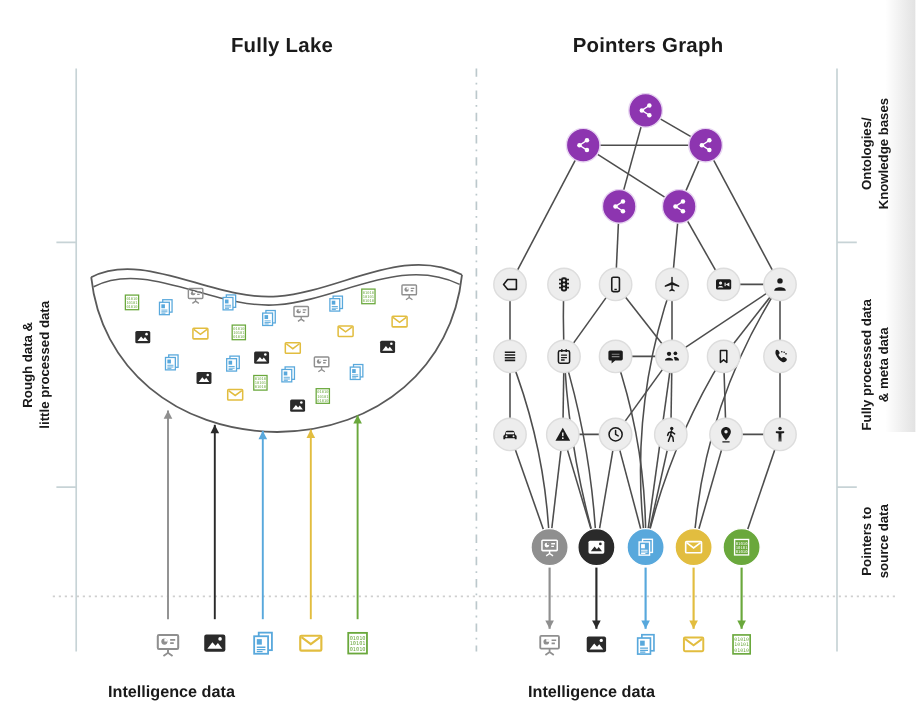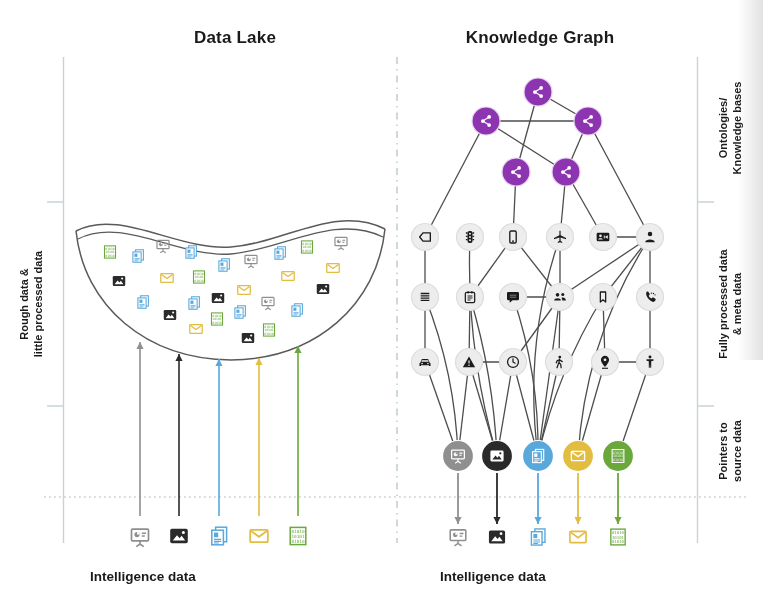--- a/index.html
+++ b/index.html
@@ -30,22 +30,22 @@
     background:linear-gradient(to left, rgba(150,150,150,.28), rgba(150,150,150,0) 90%);
     pointer-events:none;
   }
   svg text{font-family:"DejaVu Sans Mono","Liberation Mono",monospace;}
 </style>
 </head>
 <body>
 
 <div class="stage">
 
-  <div class="title left">Data Lake</div>
-  <div class="title right">Knowledge Graph</div>
+  <div class="title left">Fully Lake</div>
+  <div class="title right">Pointers Graph</div>
 
   <div class="side-label" style="left:31px;top:304px;">Rough data &amp;
 little processed data</div>
   <div class="side-label" style="left:730px;top:128px;">Ontologies/
 Knowledge bases</div>
   <div class="side-label" style="left:730px;top:304px;">Fully processed data
 &amp; meta data</div>
   <div class="side-label" style="left:730px;top:451px;">Pointers to
 source data</div>
 

